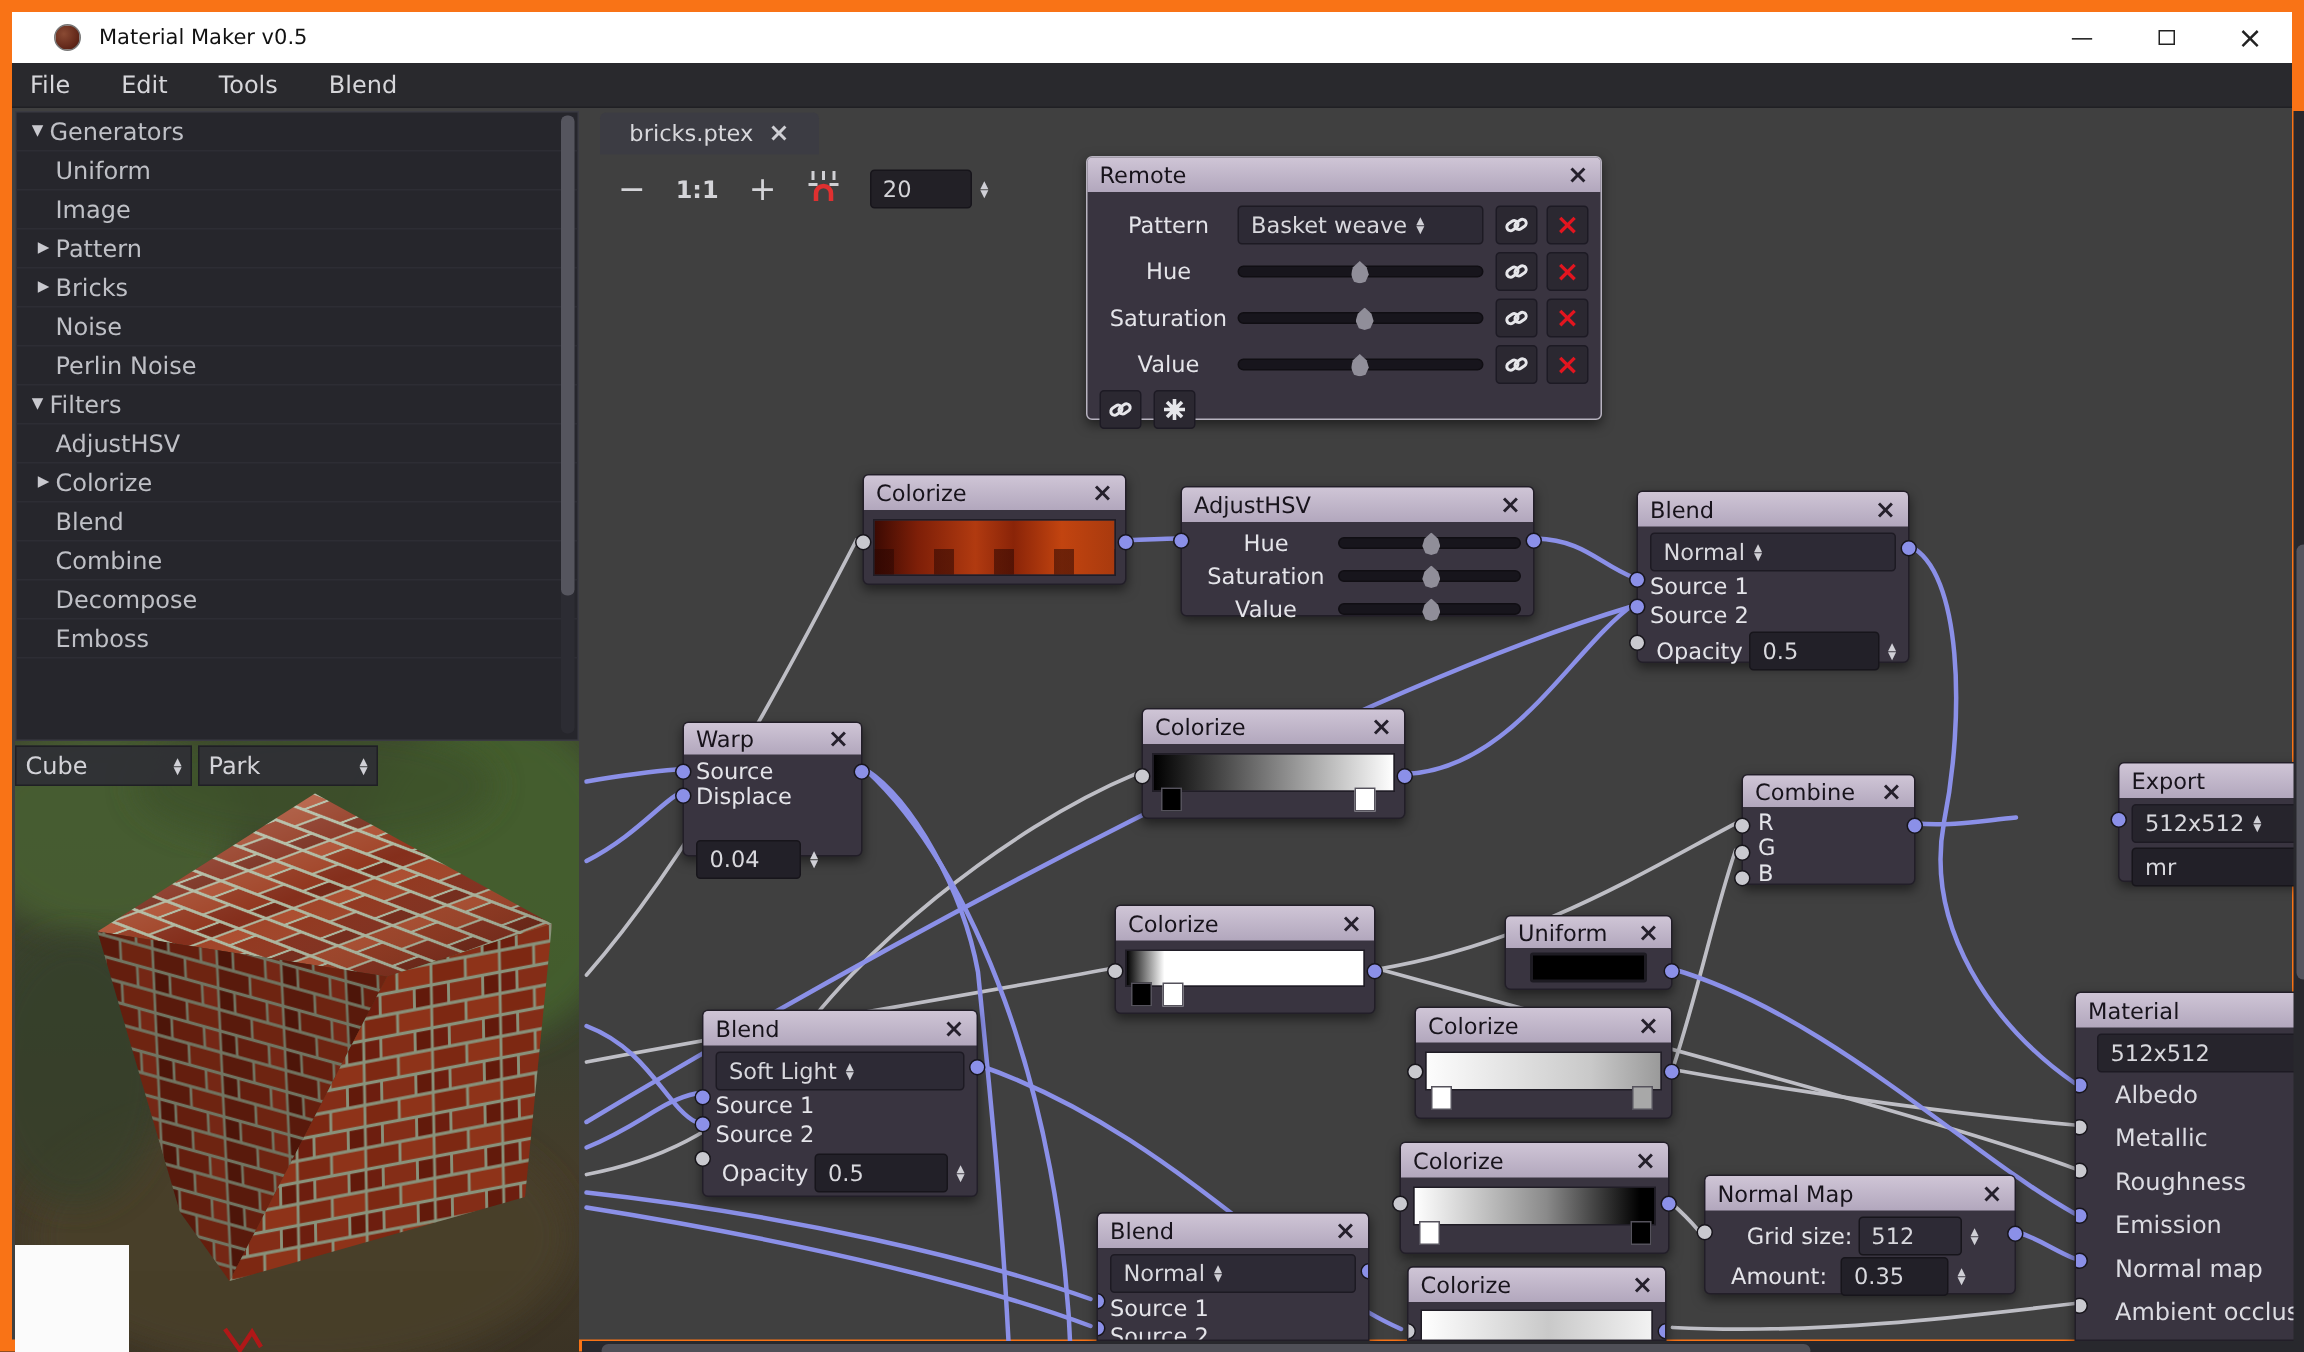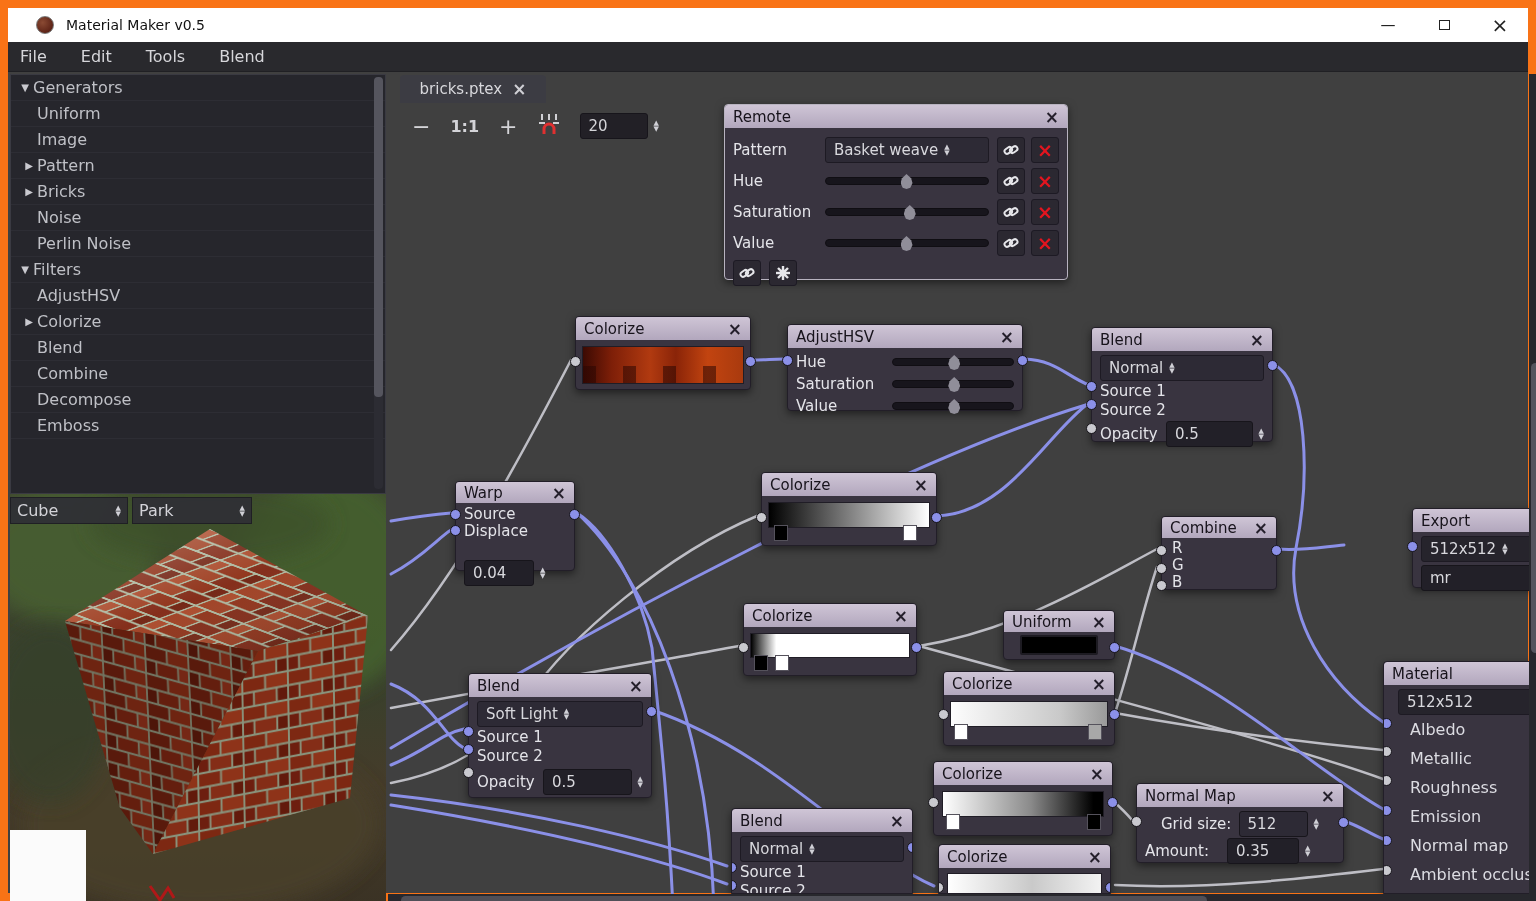--- a/index.html
+++ b/index.html
@@ -60,21 +60,21 @@
   .tb-btn { font-size:22px; color:#d4d4d8; }
   .tb-ratio { font-size:16px; font-weight:bold; }
   .tb-field { width:68px; height:26px; background:#222026; border:1px solid #17151b; border-radius:3px;
               color:#d4d4d8; font-size:15px; display:flex; align-items:center; padding-left:8px; }
 
   
   .wires { position:absolute; left:0; top:0; z-index:5; pointer-events:none; }
 
   
   .node { position:absolute; background:#393440; border:1px solid #221e28; border-radius:4px;
-          box-shadow:0 3px 8px rgba(0,0,0,.5); z-index:10; color:#dcdce2; font-size:15px; }
+          box-shadow:0 3px 8px rgba(0,0,0,.5); z-index:10; color:#dcdce2; font-size:15px;text-align:center; }
   .node.selected { border:1px solid #b8b3c0; }
   .node-title { height:23px; background:linear-gradient(#cfc5d6,#b2a7bd); border-radius:3px 3px 0 0;
                 color:#17131b; display:flex; align-items:center; padding:0 8px; font-size:15px; }
   .node-title .close { margin-left:auto; font-weight:bold; font-size:17px; color:#241f2b; }
   .node-body { position:relative; padding:5px 8px; }
   .nrow { display:flex; align-items:center; margin:3px 0; }
   .nlabel { color:#e4e4e9; }
   .select { background:#2d2a35; border:1px solid #1d1a23; border-radius:3px; height:26px;
             display:flex; align-items:center; padding:0 8px; color:#d8d8dd; }
   .numfield { background:#222028; border:1px solid #17151b; border-radius:3px; height:26px;

